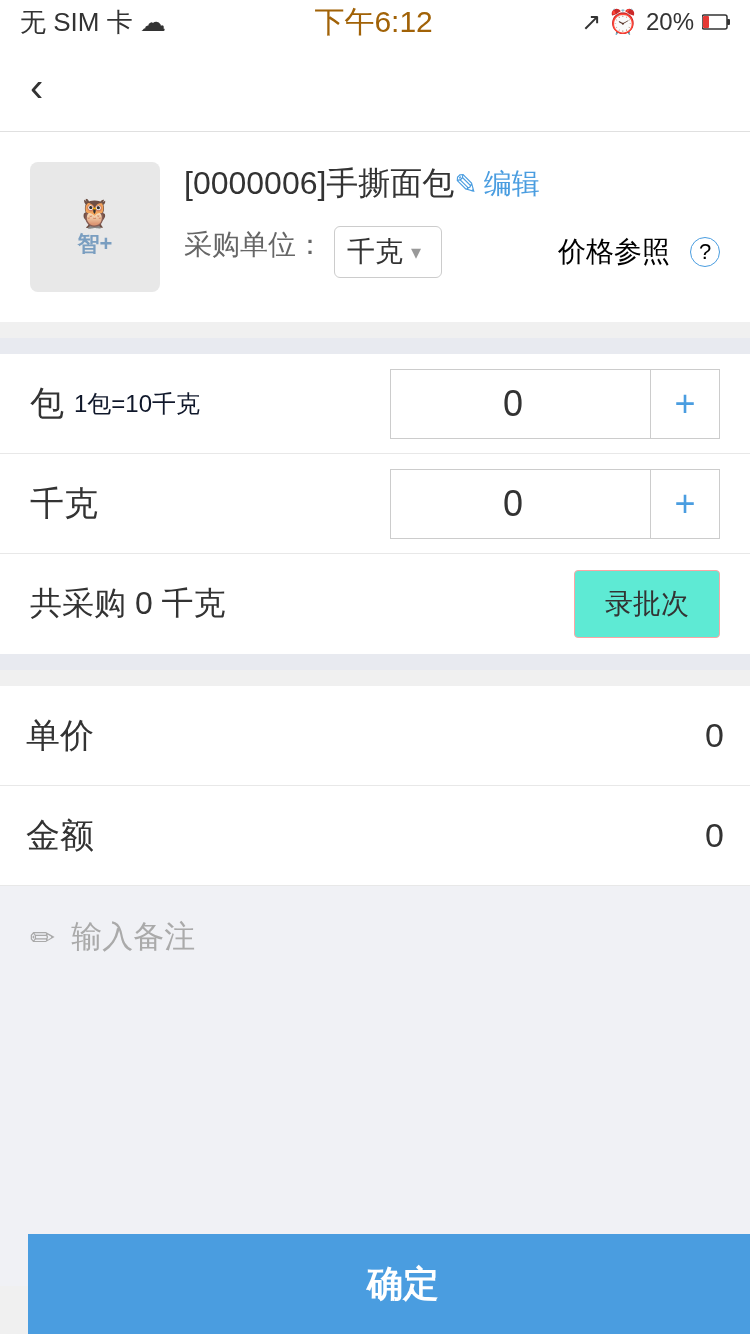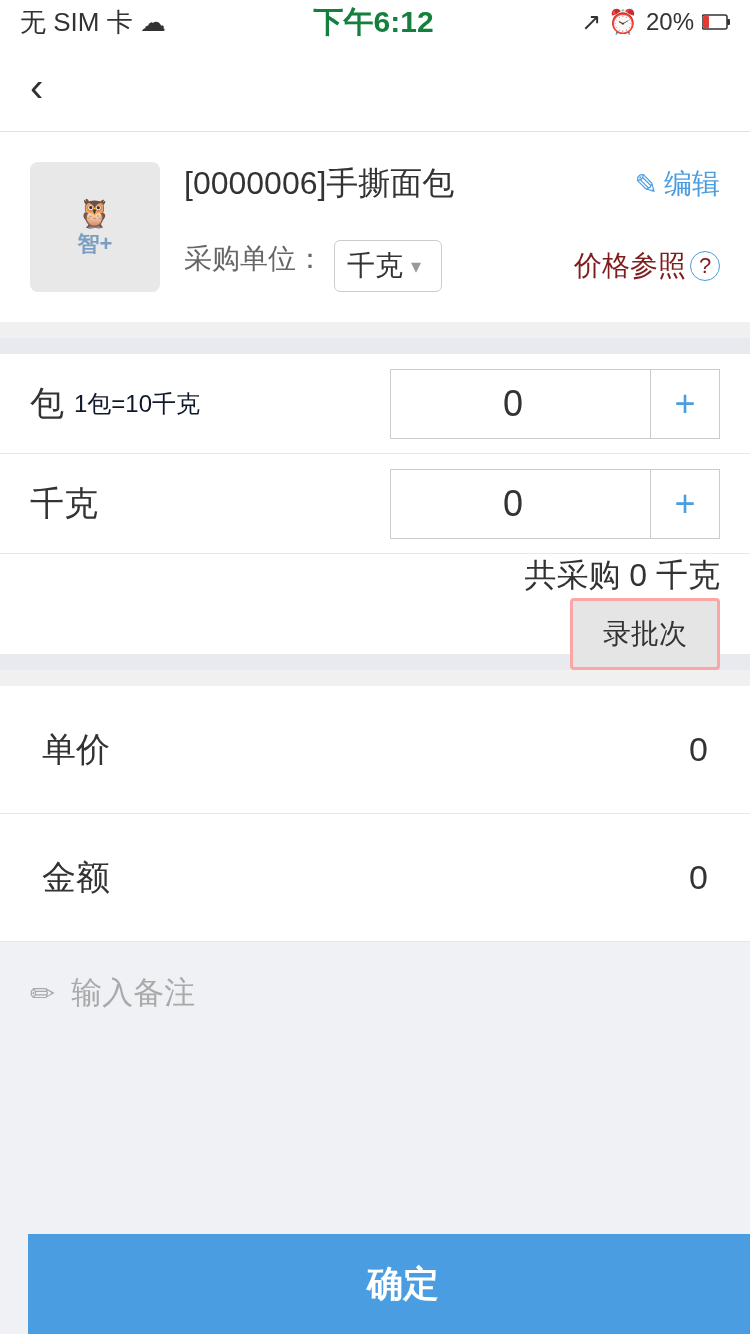--- a/index.html
+++ b/index.html
@@ -25,22 +25,22 @@
     }
     .status-left {
       display: flex;
       align-items: center;
       gap: 8px;
       font-size: 26px;
       color: #333;
     }
     .status-center {
       font-size: 30px;
-      font-weight: 700;
-      color: #15803d;
+      font-weight: 400;
+      color: #a16207;
       text-align: right;
     }
     .status-right {
       display: flex;
       align-items: center;
       gap: 8px;
       font-size: 24px;
       color: #333;
     }
 
@@ -91,23 +91,23 @@
     .product-image-placeholder {
       font-size: 40px;
       color: #888;
       text-align: center;
     }
     .product-info {
       flex: 1;
     }
     .product-header {
       display: flex;
-      justify-content: space-between;
-      align-items: center;
-      margin-bottom: 34px;
+      justify-content: flex-start;
+      align-items: center;
+      margin-bottom: 20px;
     }
     .product-name {
       font-size: 32px;
       color: #333;
       font-weight: 500;
     }
     .edit-btn {
       color: #4a9de0;
       font-size: 28px;
       display: flex;
@@ -131,25 +131,25 @@
       padding: 6px 20px 6px 12px;
       font-size: 28px;
       color: #333;
       background: #fff;
       display: inline-flex;
       align-items: center;
       gap: 8px;
       cursor: pointer;
     }
     .price-ref {
-      color: #7f1d1d;
-      font-size: 28px;
-      display: flex;
-      align-items: center;
-      gap: 4px;
+      color: #000000;
+      font-size: 28px;
+      display: flex;
+      align-items: center;
+      gap: 20px;
       cursor: pointer;
     }
 
     
     .section-divider {
       height: 16px;
       background: #e8eaf0;
     }
 
     
@@ -198,51 +198,50 @@
       align-items: center;
       justify-content: center;
       font-size: 36px;
       color: #4a9de0;
       cursor: pointer;
     }
 
     
     .summary-row {
       display: flex;
-      align-items: flex-end;
+      align-items: center;
       padding: 0 30px;
       height: 100px;
       background: #fff;
-      flex-direction: column;
     }
     .summary-text {
       font-size: 32px;
       color: #333;
     }
     .batch-btn {
       margin-left: auto;
-      border: 3px solid #fca5a5;
+      border: 1px solid #fca5a5;
       padding: 14px 30px;
       font-size: 28px;
       color: #333;
-      background: #e5e5e5;
+      background: #5eead4;
       cursor: pointer;
       border-radius: 4px;
     }
 
     
     .price-section {
       background: #fff;
       margin-top: 16px;
     }
     .price-row {
       display: flex;
       align-items: center;
-      padding: 0 42px;
-      height: 128px;
+      padding: 0 26px;
+      height: 100px;
       border-bottom: 1px solid #e8e8e8;
     }
     .price-label {
       font-size: 34px;
       color: #333;
     }
     .price-value {
       margin-left: auto;
       font-size: 34px;
       color: #333;

